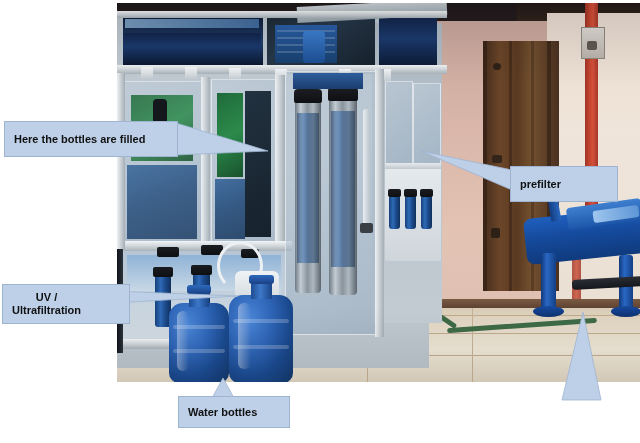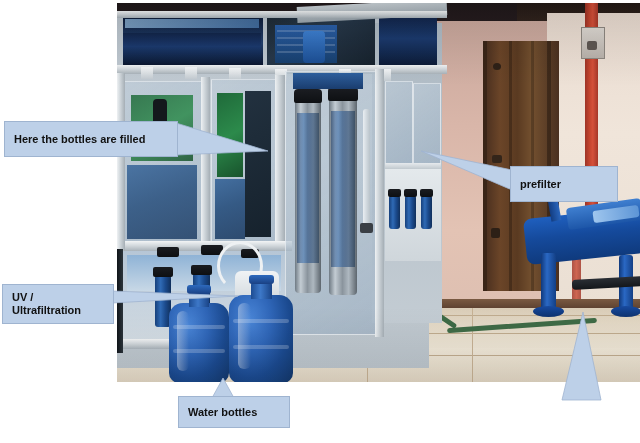--- a/index.html
+++ b/index.html
@@ -122,21 +122,21 @@
     border:1px solid #9fb4d0;
     color:#111111;
     font-weight:bold;
     font-size:11px;
     line-height:13px;
     box-sizing:border-box;
     padding:6px 9px;
     display:flex;
     align-items:center;
   }
-  .callout span{display:block;white-space:pre-line;}
+  .callout span{display:block;white-space:pre-line;text-align:center;}
 
   
   .tail{position:absolute;left:0;top:0;width:640px;height:443px;pointer-events:none;}
 </style>
 </head>
 <body style="background: rgb(255, 255, 255);">
 
 <div id="stage">
 
   <div class="photo" title="Photograph of a reverse-osmosis drinking-water bottling plant inside a room: aluminium framed cabinets with glass doors holding blue filter housings and tall membrane vessels, two large blue 19-litre water bottles on the tiled floor, a pink wall with a brown wooden door and a red pipe, and a blue bottle cleaning machine at the right.">
@@ -296,21 +296,21 @@
 
     <polygon points="212,398 223,378 234,398" fill="#bdd0e8" stroke="#9fb4d0" stroke-width="0.8"></polygon>
 
     <polygon points="562,400 583,312 601,400" fill="#bdd0e8" stroke="#9fb4d0" stroke-width="0.8"></polygon>
   </svg>
 
   <div class="callout" style="left:4px;top:121px;width:174px;height:36px;">
     <span>Here the bottles are filled</span>
   </div>
 
-  <div class="callout" style="left:2px;top:284px;width:112px;height:40px;">
+  <div class="callout" style="left:2px;top:284px;width:128px;height:40px;">
     <span>UV /
 Ultrafiltration</span>
   </div>
 
   <div class="callout" style="left:178px;top:396px;width:112px;height:32px;">
     <span>Water bottles</span>
   </div>
 
   <div class="callout" style="left:510px;top:166px;width:108px;height:36px;">
     <span>prefilter</span>

